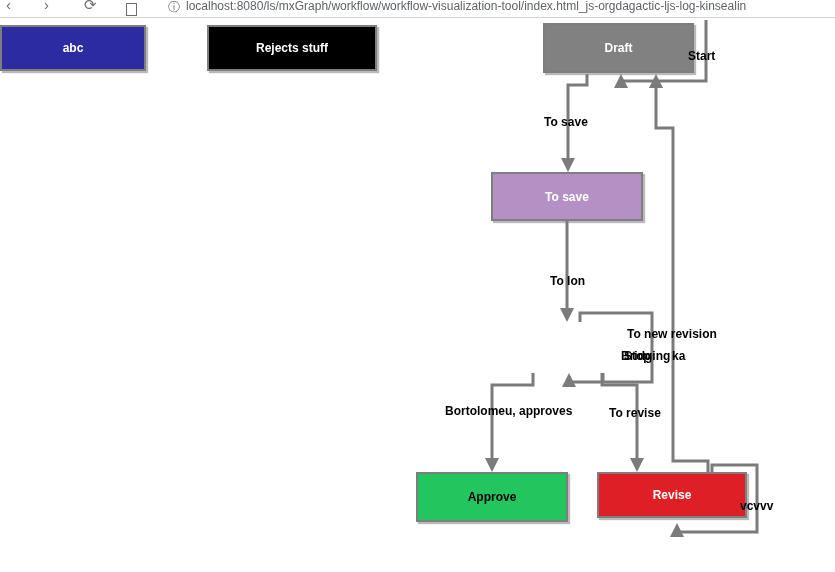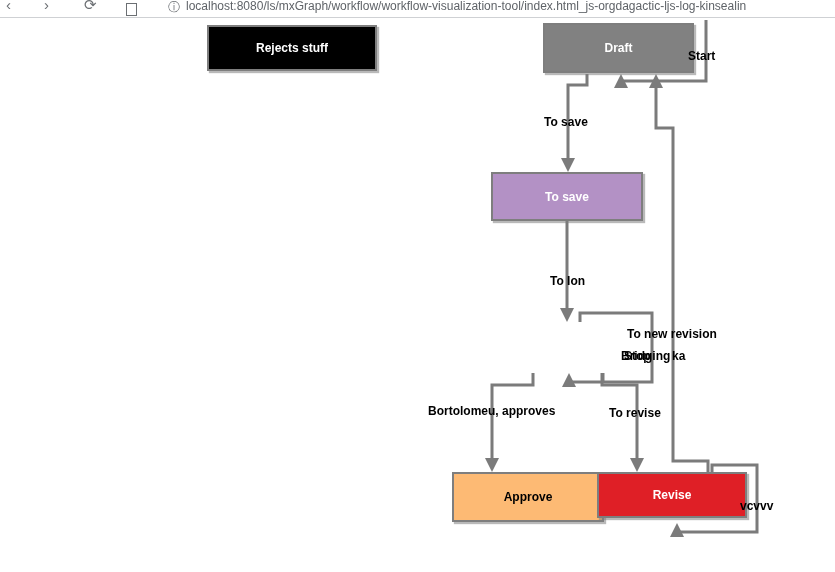--- a/index.html
+++ b/index.html
@@ -47,21 +47,21 @@
   .node-revise  {left:597px;top:454px;width:150px;height:46px;}
 
   
   .elabel{
     position:absolute;color:#000;font-weight:bold;font-size:12px;white-space:nowrap;
   }
   .lbl-start   {left:688px;top:31px;}
   .lbl-tosave  {left:544px;top:97px;}
   .lbl-toion   {left:550px;top:256px;}
   .lbl-tonewrev{left:627px;top:265px;margin-top:44px;}
-  .lbl-bortolomeu{left:428px;top:386px;}
+  .lbl-bortolomeu{left:445px;top:386px;}
   .lbl-torevise{left:609px;top:388px;}
   .lbl-vcvvv   {left:740px;top:481px;}
   .lbl-ionloop1{left:624px;top:331px;}
   .lbl-ionloop2{left:621px;top:331px;}
   .lbl-ionloop3{left:672px;top:331px;}
 </style>
 </head>
 <body>
 
 <div class="chrome">
@@ -96,30 +96,33 @@
     <polygon points="656,56 649,70 663,70"></polygon>
 
     <polyline points="580,304 580,295 652,295 652,364 571,364"></polyline>
     <polyline points="603,355 603,365"></polyline>
     <polygon points="569,355 562,369 576,369"></polygon>
 
     <polyline points="712,454 712,447 757,447 757,514 679,514"></polyline>
     <polygon points="677,505 670,519 684,519"></polygon>
   </svg>
 
+  <div class="node node-abc" style="background-color: rgb(44, 44, 160); color: rgb(255, 255, 255);">
+    <span>abc</span>
+  </div>
   <div class="node node-rejects" style="background-color: rgb(0, 0, 0); color: rgb(255, 255, 255);">
     <span>Rejects stuff</span>
   </div>
   <div class="node node-draft" style="background-color: rgb(129, 129, 129); color: rgb(255, 255, 255);">
     <span>Draft</span>
   </div>
   <div class="node node-tosave" style="background-color: rgb(179, 145, 197); color: rgb(255, 255, 255);">
     <span>To save</span>
   </div>
-  <div class="node node-approve" style="background-color: #fdba74; color: rgb(0, 0, 0); margin-left: 36px;">
+  <div class="node node-approve" style="background-color: #22c55e; color: rgb(0, 0, 0);">
     <span>Approve</span>
   </div>
   <div class="node node-revise" style="background-color: rgb(223, 31, 38); color: rgb(255, 255, 255);">
     <span>Revise</span>
   </div>
 
   <div class="elabel lbl-start">Start</div>
   <div class="elabel lbl-tosave">To save</div>
   <div class="elabel lbl-toion">To Ion</div>
   <div class="elabel lbl-tonewrev">To new revision</div>

